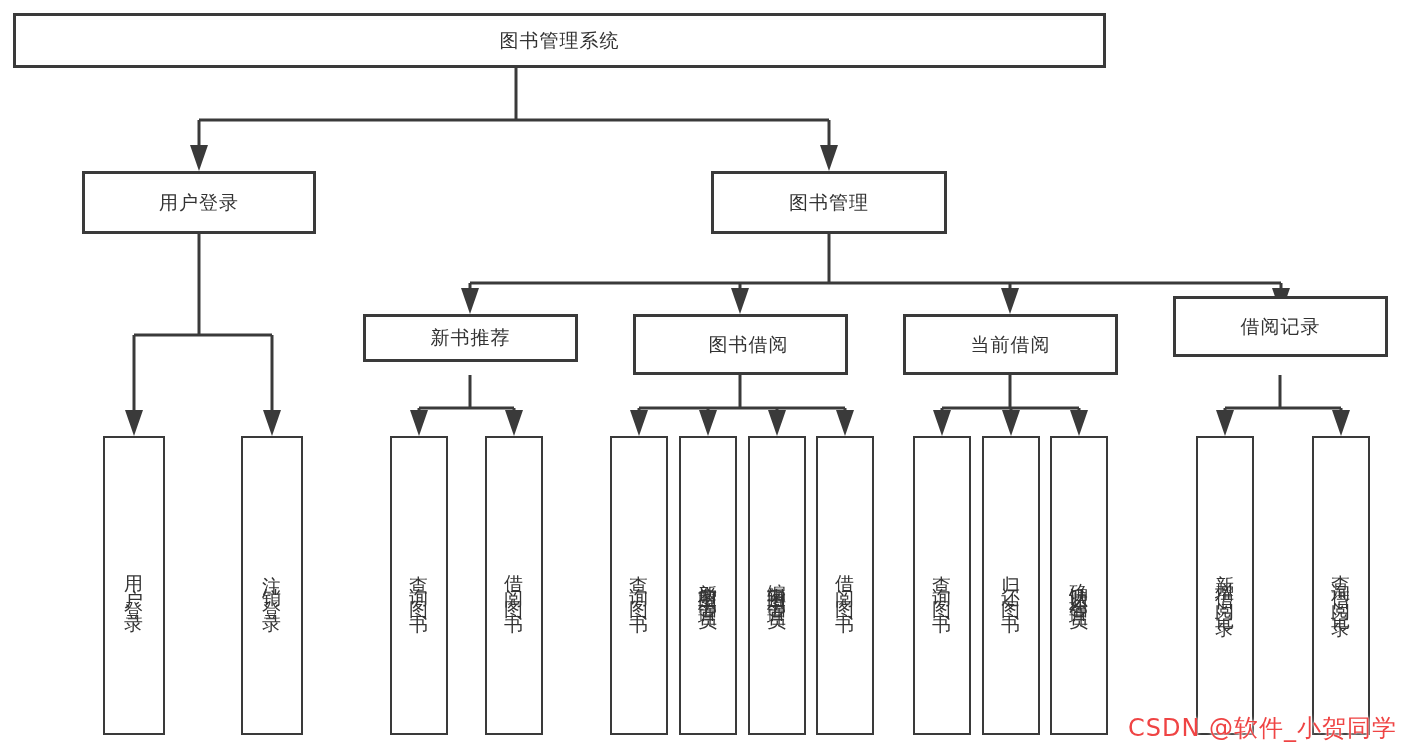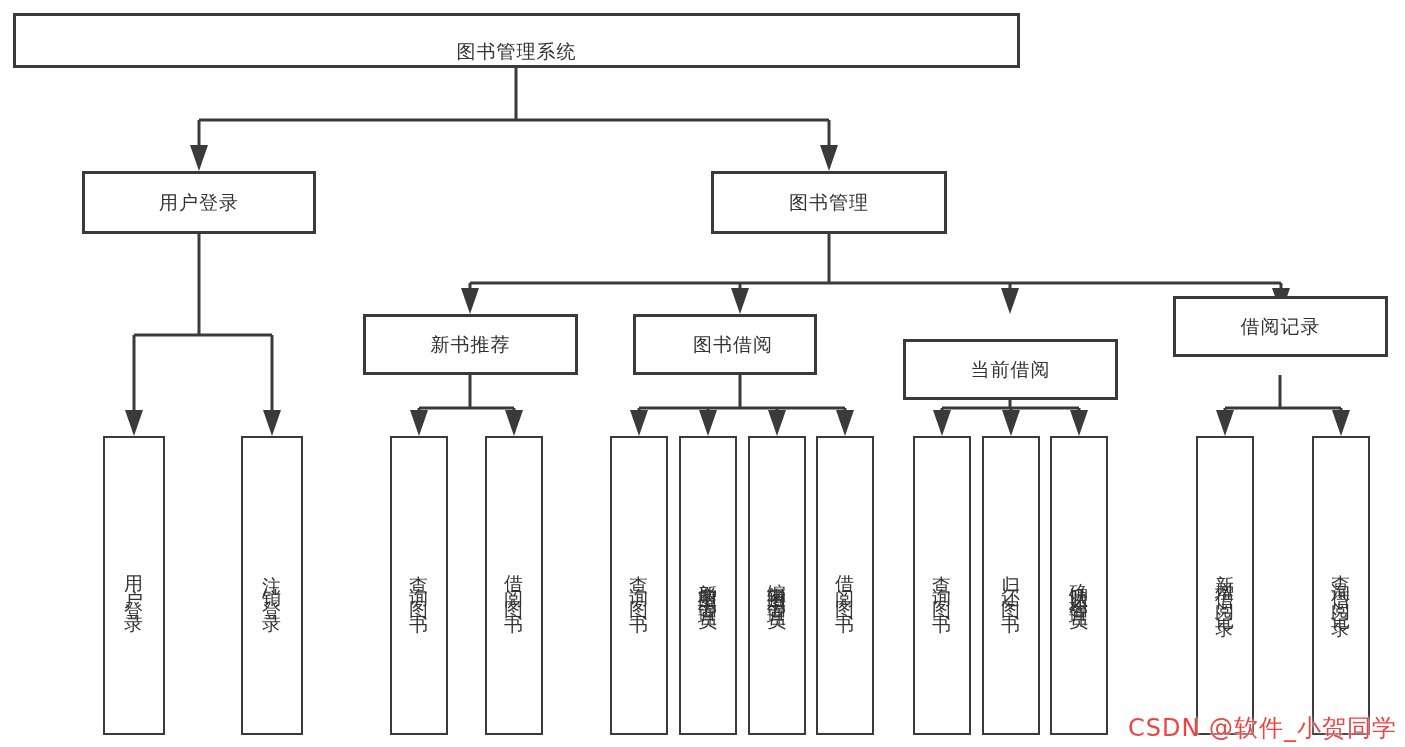--- a/index.html
+++ b/index.html
@@ -126,38 +126,38 @@
 
       <polygon points="933,410 951,410 942,436"></polygon>
       <polygon points="1002,410 1020,410 1011,436"></polygon>
       <polygon points="1070,410 1088,410 1079,436"></polygon>
 
       <polygon points="1216,410 1234,410 1225,436"></polygon>
       <polygon points="1332,410 1350,410 1341,436"></polygon>
     </g>
   </svg>
 
-  <div class="box h" style="left:13px; top:13px; width:1007px; height:55px;align-items:flex-end;">
+  <div class="box h" style="left:13px; top:13px; width:1093px; height:55px;">
     <span>图书管理系统</span>
   </div>
 
   <div class="box h" style="left:82px; top:171px; width:234px; height:63px;">
     <span>用户登录</span>
   </div>
   <div class="box h" style="left:711px; top:171px; width:236px; height:63px;font-family:Liberation Serif, serif;">
     <span>图书管理</span>
   </div>
 
-  <div class="box h" style="left:363px; top:314px; width:215px; height:61px;">
+  <div class="box h" style="left:363px; top:314px; width:215px; height:48px;">
     <span>新书推荐</span>
   </div>
-  <div class="box h" style="left:633px; top:314px; width:184px; height:61px;padding-left:16px;">
+  <div class="box h" style="left:633px; top:314px; width:215px; height:61px;padding-left:16px;">
     <span>图书借阅</span>
   </div>
-  <div class="box h" style="left:903px; top:314px; width:215px; height:61px;margin-top:25px;">
+  <div class="box h" style="left:903px; top:314px; width:215px; height:61px;">
     <span>当前借阅</span>
   </div>
   <div class="box h" style="left:1173px; top:296px; width:215px; height:61px;">
     <span>借阅记录</span>
   </div>
 
   <div class="box v" style="left:103px; top:436px; width:62px; height:299px;">
     <span>用户登录</span>
   </div>
   <div class="box v" style="left:241px; top:436px; width:62px; height:299px;">

